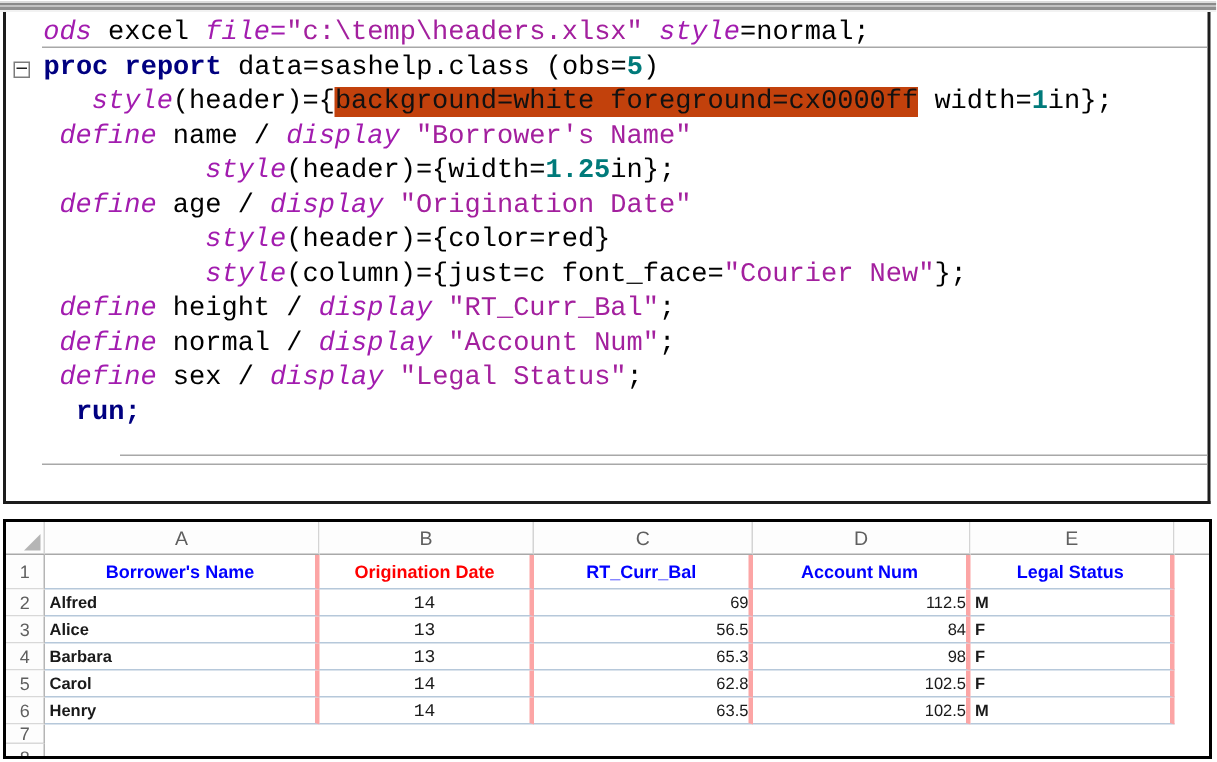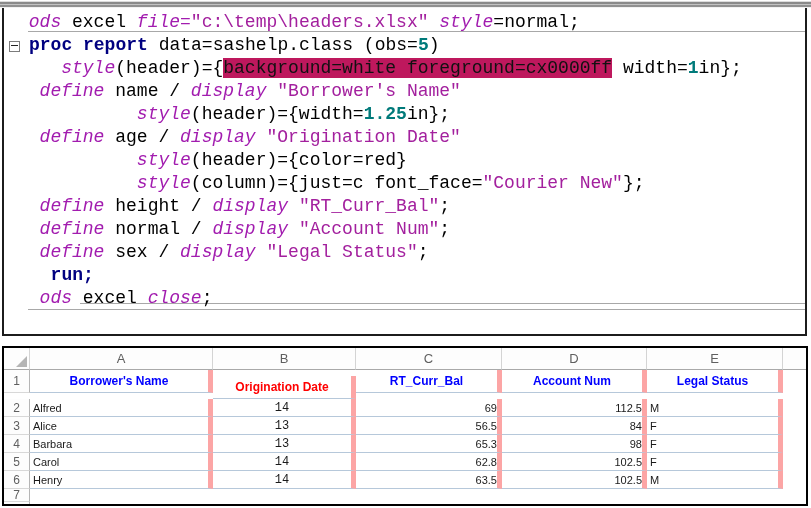--- a/index.html
+++ b/index.html
@@ -15,21 +15,21 @@
     border-left:2px solid #1c1c1c;border-right:2px solid #1c1c1c;border-bottom:2px solid #1c1c1c;
     box-sizing:border-box;overflow:hidden;}
   .code-lines{position:absolute;left:0;top:3px;right:0;}
   .ln{white-space:pre;height:23px;line-height:23px;padding-left:14px;
       font-family:"Liberation Mono",monospace;font-size:18px;color:#000000;}
   .k{color:#a21caf;font-style:italic;}
   .kb{color:#000080;font-weight:bold;margin-left:11px;}
   .s{color:#a3209e;}
   .n{color:#007a7a;font-weight:bold;}
   .t{color:#000000;}
-  .hl{background:#be185d;color:#111111;}
+  .hl{background:#c2410c;color:#111111;}
   .divider{position:absolute;height:0;border-top:1px solid #a8a8a8;}
   .d1{left:24px;right:0;top:23px;}
   .d2{left:76px;right:0;top:295px;}
   .d3{left:24px;right:0;top:301px;}
   .foldbox{position:absolute;left:5px;top:33px;width:9px;height:9px;background:#ffffff;
     border:1px solid #7c7c7c;}
   .foldbox:after{content:"";position:absolute;left:1px;right:1px;top:3px;border-top:1px solid #222;}
 
   
   .excel-box{position:absolute;left:2px;top:346px;width:806px;height:160px;background:#ffffff;
@@ -43,29 +43,29 @@
   .band .cell{height:22px;line-height:22px;background:#fdfdfd;color:#5f5f5f;font-size:13px;
     text-align:center;border-right:1px solid #d4d4d4;border-bottom:1px solid #a9a9a9;}
   .band .c-f{border-right:none;}
   .corner{position:relative;}
   .corner .tri{position:absolute;right:2px;bottom:2px;width:0;height:0;
     border-left:11px solid transparent;border-bottom:11px solid #b5b5b5;}
   
   .c-rh{background:#fdfdfd;color:#5f5f5f;font-size:12px;text-align:center;
     border-right:1px solid #b5b5b5;border-bottom:1px solid #d8d8d8;}
   
-  .tcell{border-right:5px solid #fca5a5;border-bottom:1px solid #b6c8da;
+  .tcell{border-right:3px solid #fca5a5;border-bottom:1px solid #b6c8da;
     font-size:11px;color:#1a1a1a;}
   .nob{border:none;}
   .hdr-row .cell{height:23px;line-height:23px;}
   .hdr{font-weight:bold;font-size:12px;text-align:center;}
   .hdr-blue{color:#0000ff;}
-  .hdr-red{color:#ff0000;margin-top:6px;}
+  .hdr-red{color:#ff0000;}
   .data-row .cell{height:18px;line-height:18px;}
-  .al{text-align:left;padding-left:3px;}
+  .al{text-align:left;padding-left:3px;font-weight:bold;}
   .ar{text-align:right;}
   .ac{text-align:center;}
   .mono{font-family:"Liberation Mono",monospace;font-size:12px;}
   .empty-row .cell{height:13px;line-height:13px;}
   .empty-row2 .cell{height:18px;line-height:18px;}
 </style>
 </head>
 <body>
 
 <div class="canvas">
@@ -83,21 +83,20 @@
       <div class="ln"><span class="t">    </span><span class="k">style</span><span class="t">(header)={</span><span class="hl">background=white foreground=cx0000ff</span><span class="t"> width=</span><span class="n">1</span><span class="t">in};</span></div>
       <div class="ln"><span class="t">  </span><span class="k">define</span><span class="t"> name / </span><span class="k">display</span><span class="t"> </span><span class="s">"Borrower's Name"</span></div>
       <div class="ln"><span class="t">           </span><span class="k">style</span><span class="t">(header)={width=</span><span class="n">1.25</span><span class="t">in};</span></div>
       <div class="ln"><span class="t">  </span><span class="k">define</span><span class="t"> age / </span><span class="k">display</span><span class="t"> </span><span class="s">"Origination Date"</span></div>
       <div class="ln"><span class="t">           </span><span class="k">style</span><span class="t">(header)={color=red}</span></div>
       <div class="ln"><span class="t">           </span><span class="k">style</span><span class="t">(column)={just=c font_face=</span><span class="s">"Courier New"</span><span class="t">};</span></div>
       <div class="ln"><span class="t">  </span><span class="k">define</span><span class="t"> height / </span><span class="k">display</span><span class="t"> </span><span class="s">"RT_Curr_Bal"</span><span class="t">;</span></div>
       <div class="ln"><span class="t">  </span><span class="k">define</span><span class="t"> normal / </span><span class="k">display</span><span class="t"> </span><span class="s">"Account Num"</span><span class="t">;</span></div>
       <div class="ln"><span class="t">  </span><span class="k">define</span><span class="t"> sex / </span><span class="k">display</span><span class="t"> </span><span class="s">"Legal Status"</span><span class="t">;</span></div>
       <div class="ln"><span class="t">  </span><span class="kb">run;</span></div>
-      <div class="ln"><span class="t">  </span><span class="k">ods</span><span class="t"> excel </span><span class="k">close</span><span class="t">;</span></div>
     </div>
   </div>
 
   <div class="excel-box">
 
     <div class="xrow band">
       <div class="cell c-rh corner">
           <span class="tri"></span>
         </div>
       <div class="cell c-a">A</div>

